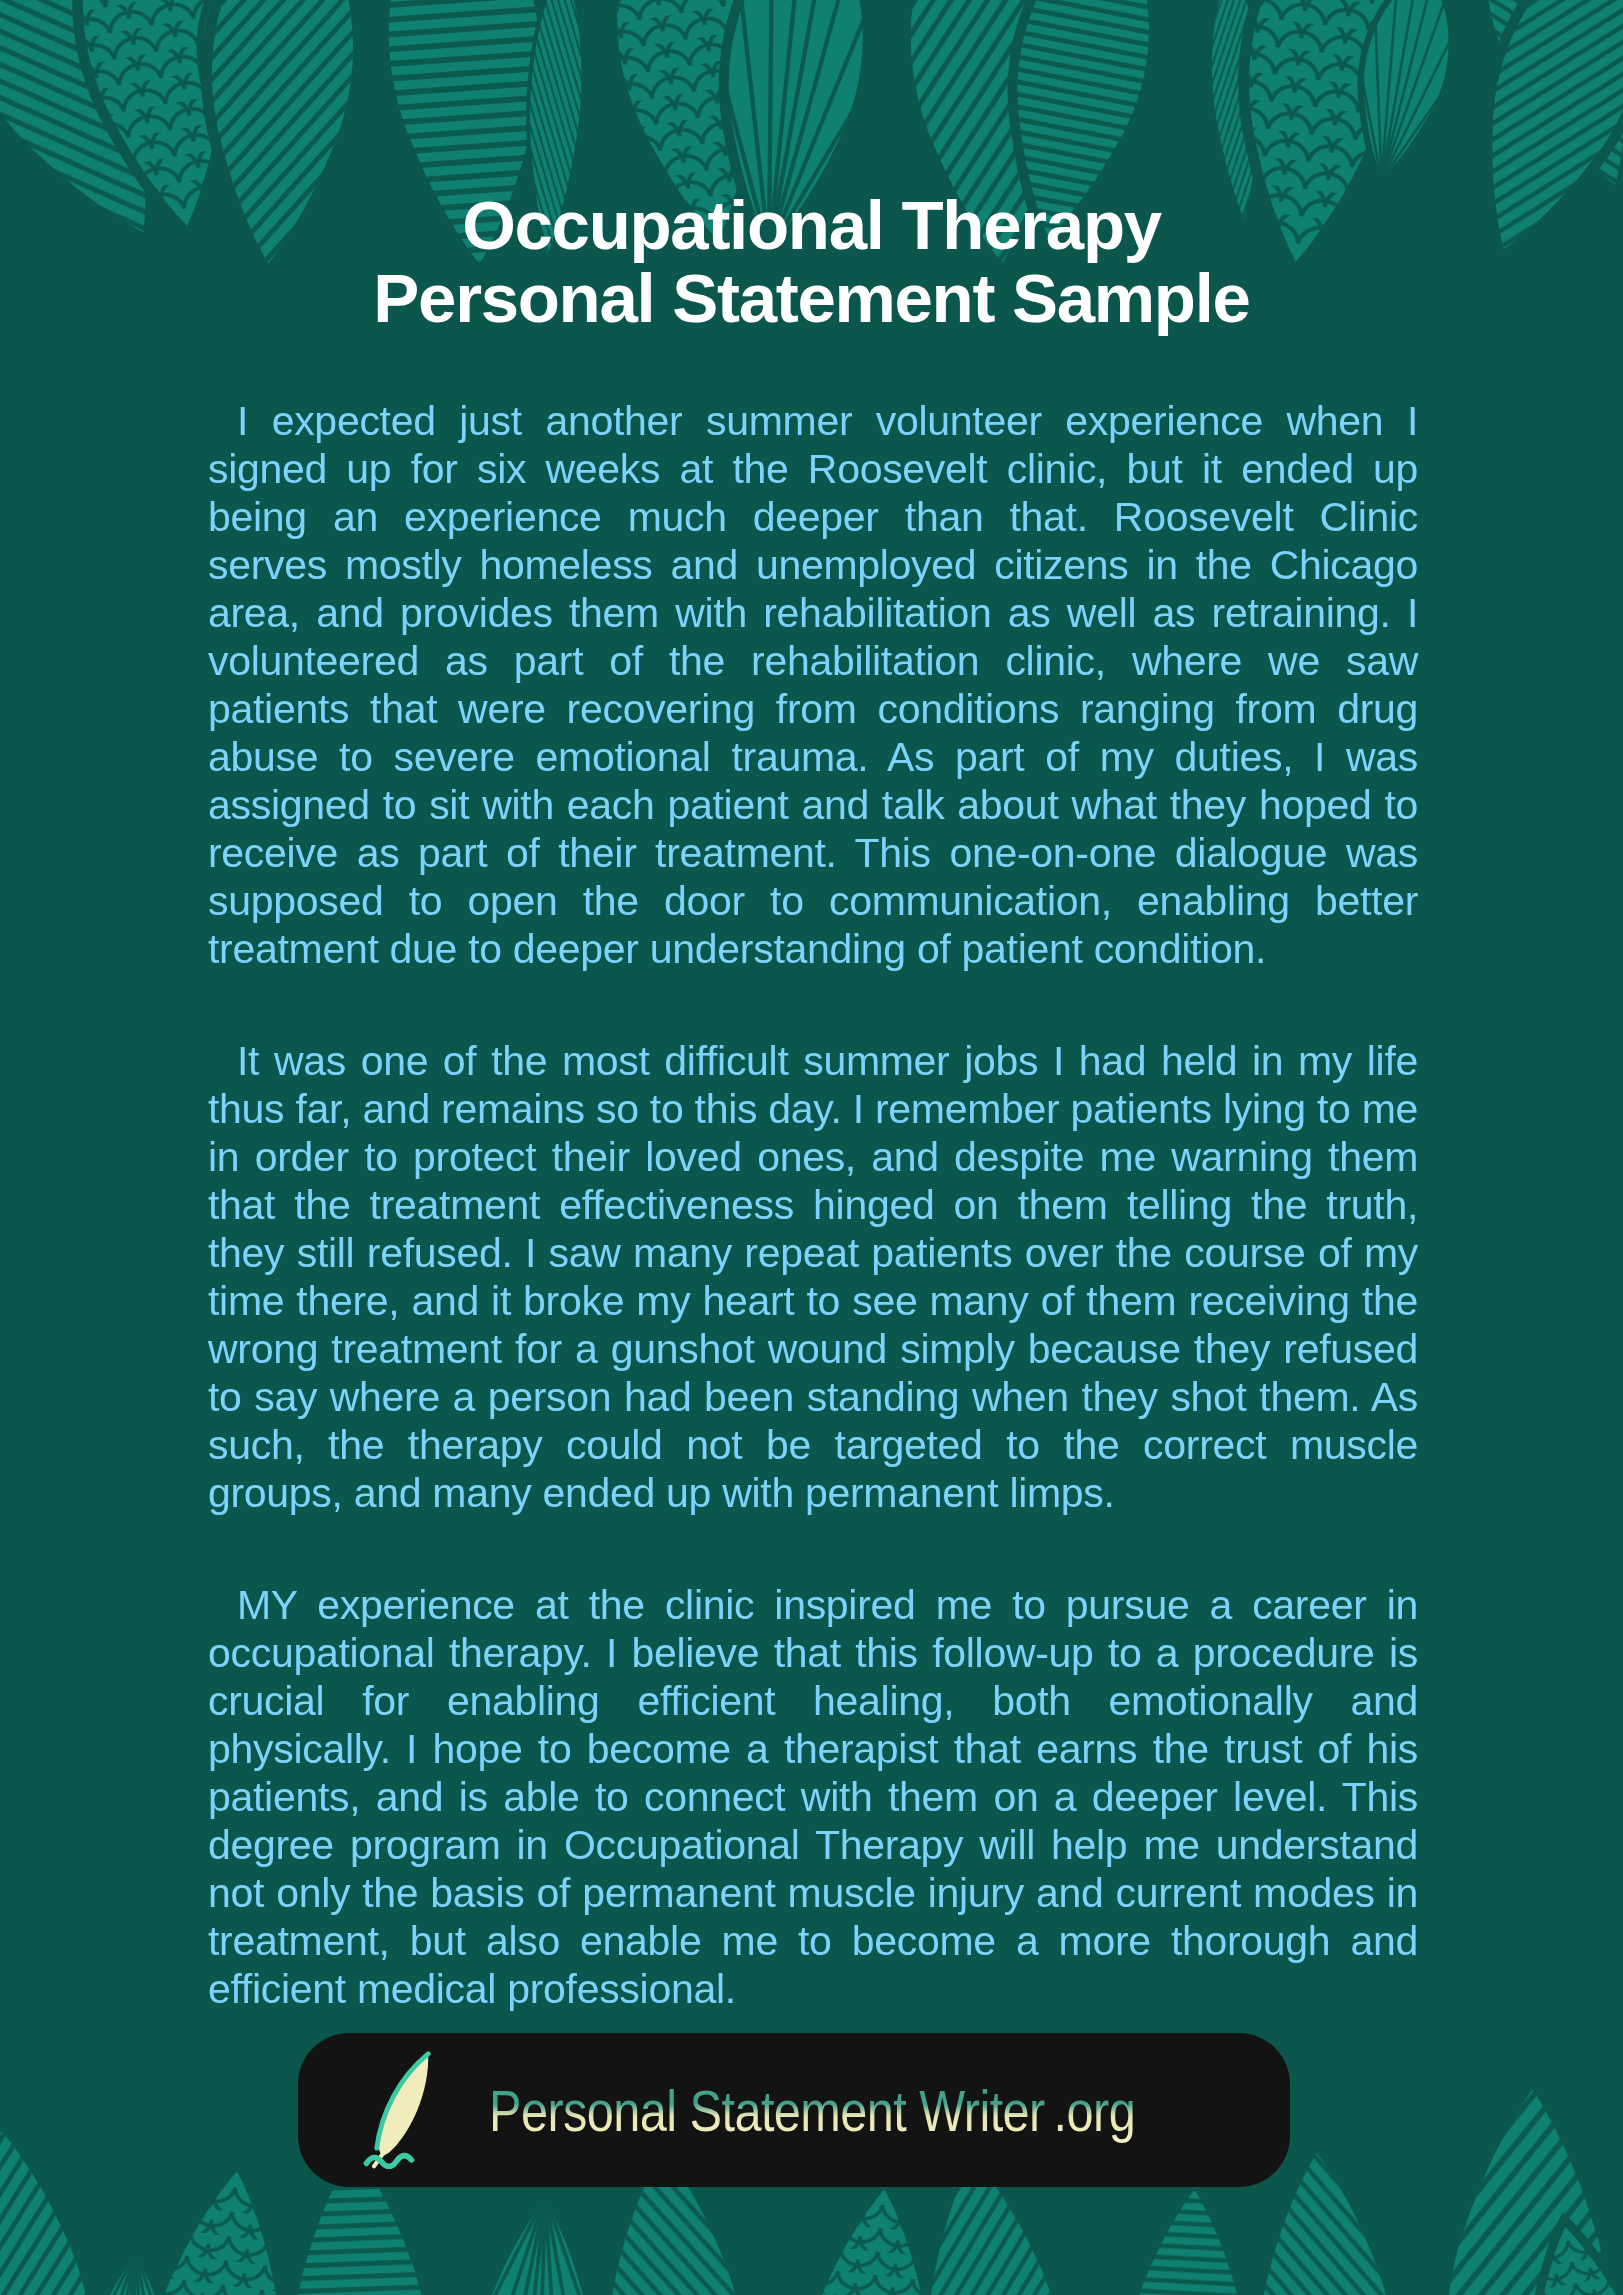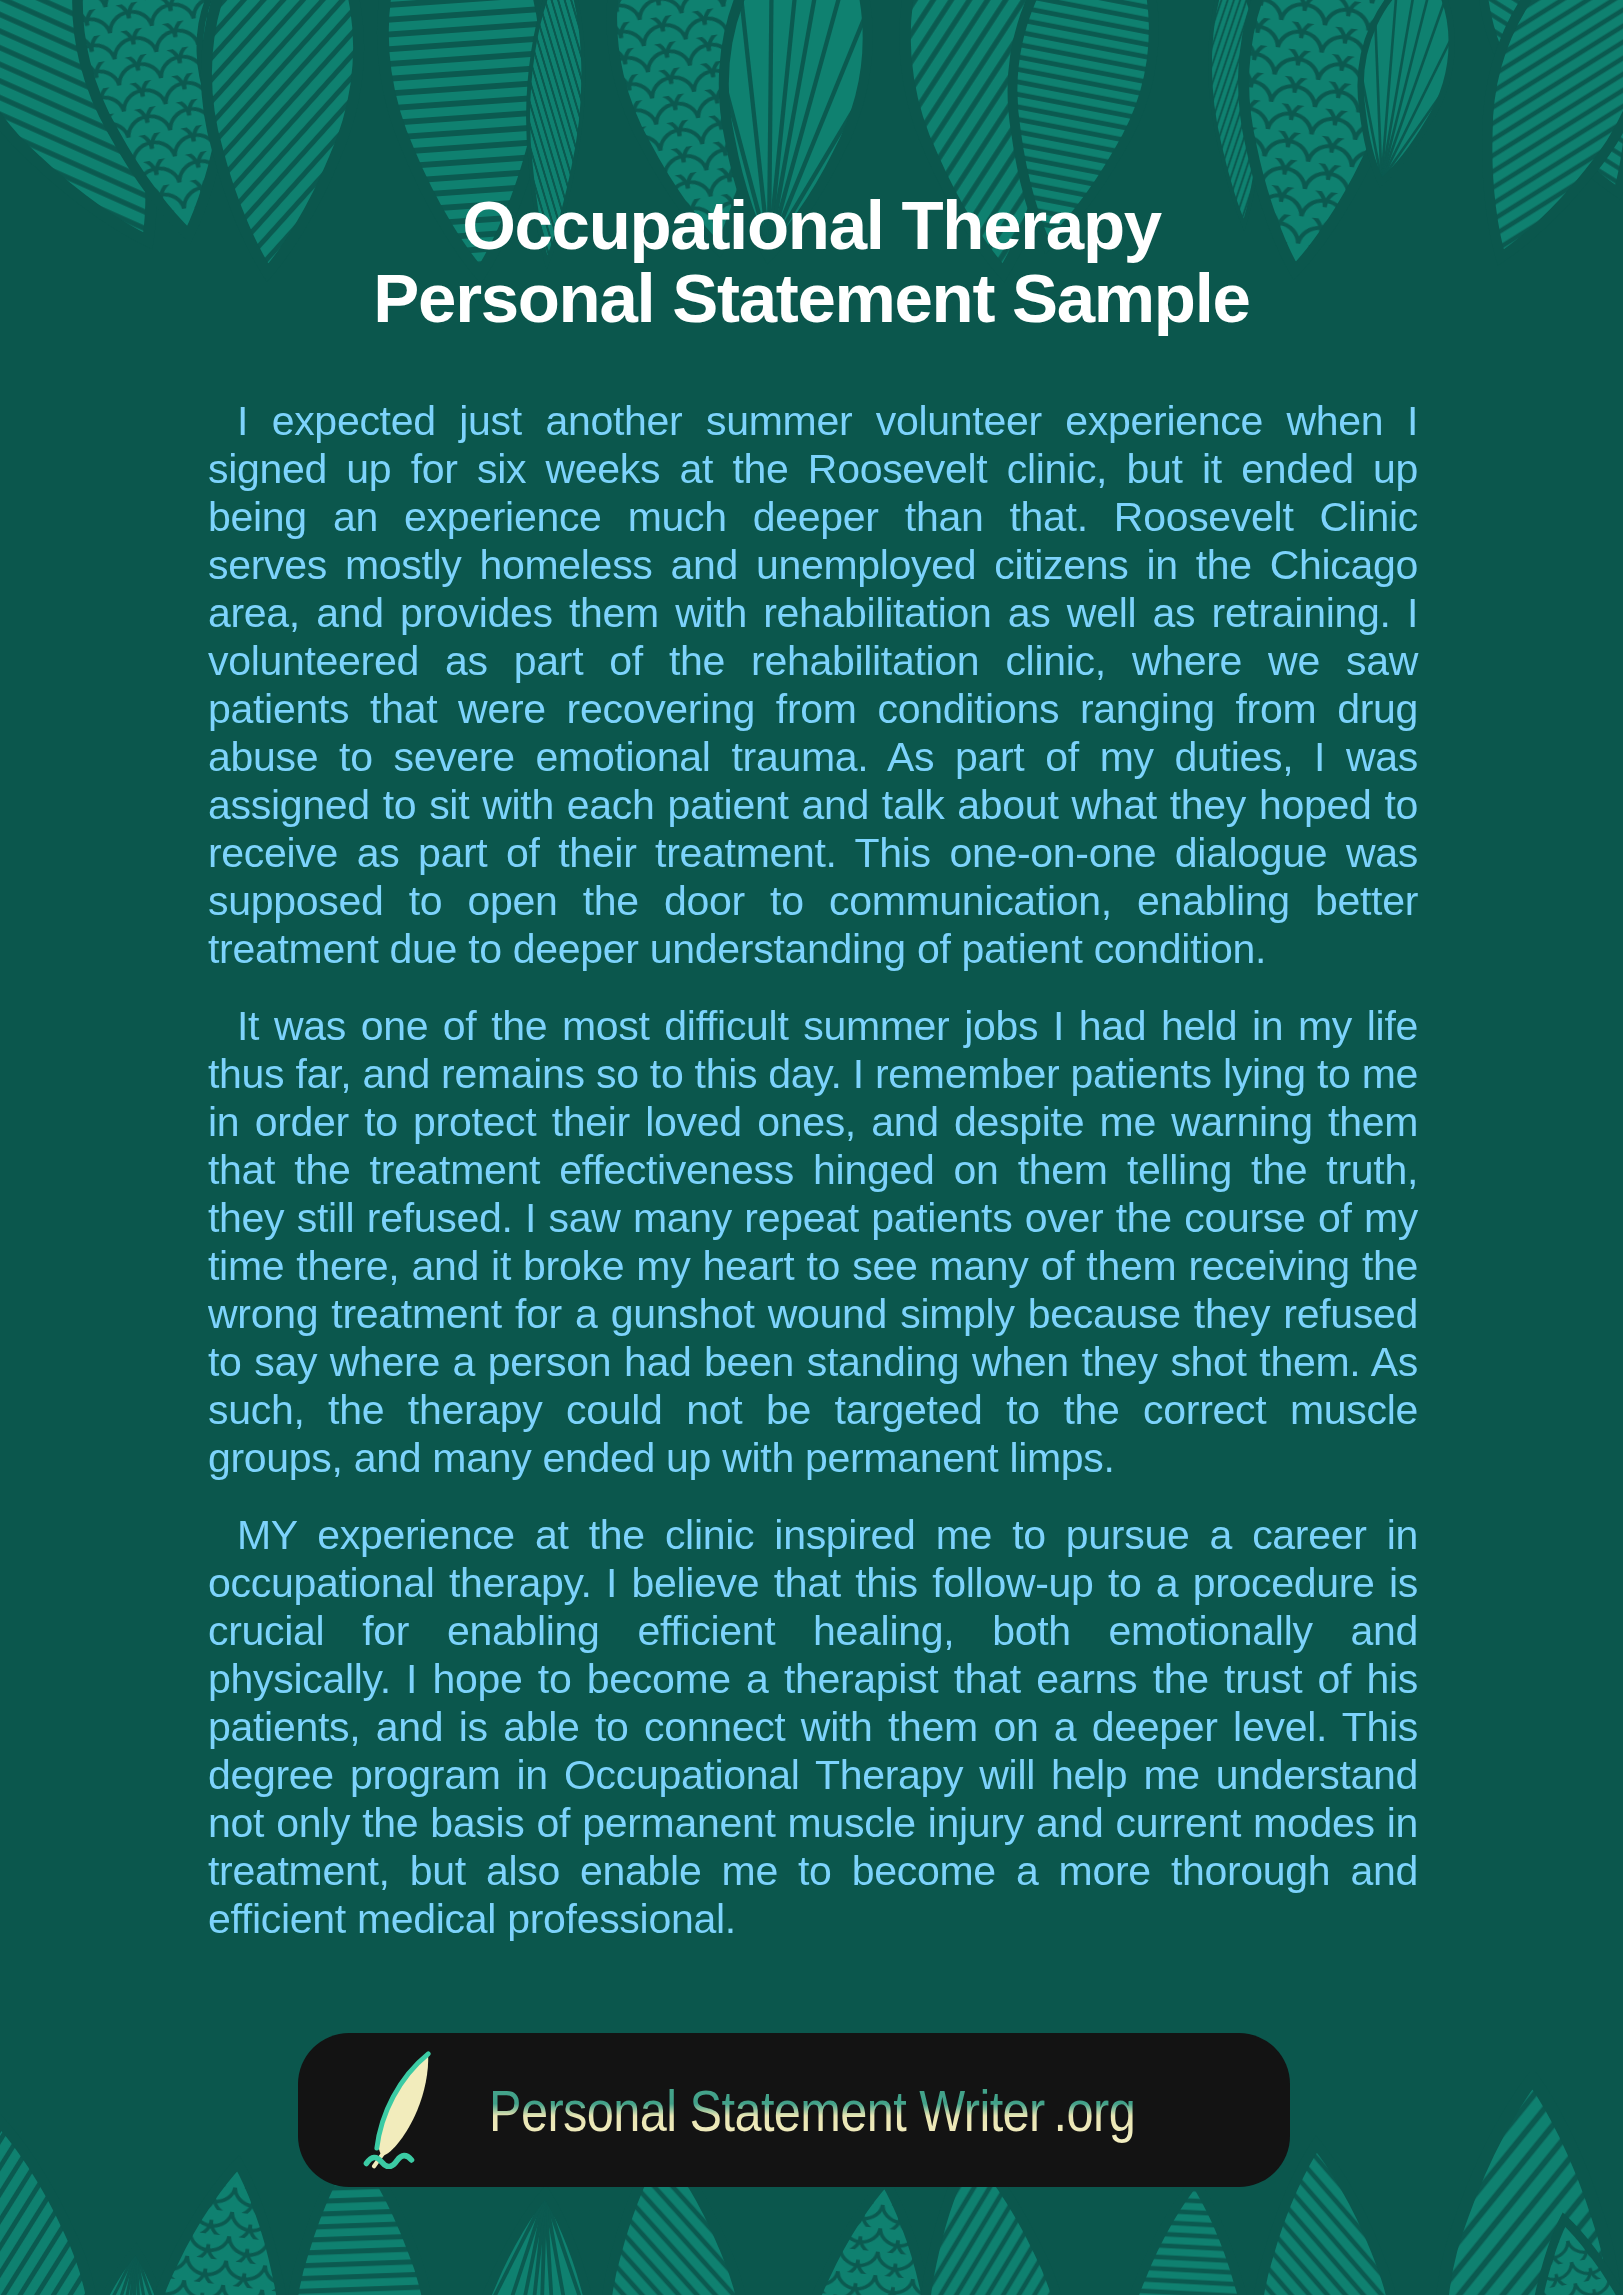--- a/index.html
+++ b/index.html
@@ -39,21 +39,21 @@
     left: 208px;
     width: 1210px;
     color: #7dd3fc;
     font-size: 41px;
     line-height: 48px;
     letter-spacing: -0.3px;
     text-align: justify;
     z-index: 2;
   }
   .content p { text-indent: 29px; }
-  .content p + p { margin-top: 29px; }
+  .content p + p { margin-top: 64px; }
 
   .logo {
     position: absolute;
     left: 298px;
     top: 2033px;
     width: 992px;
     height: 154px;
     background: #131313;
     border-radius: 51px;
     display: flex;

